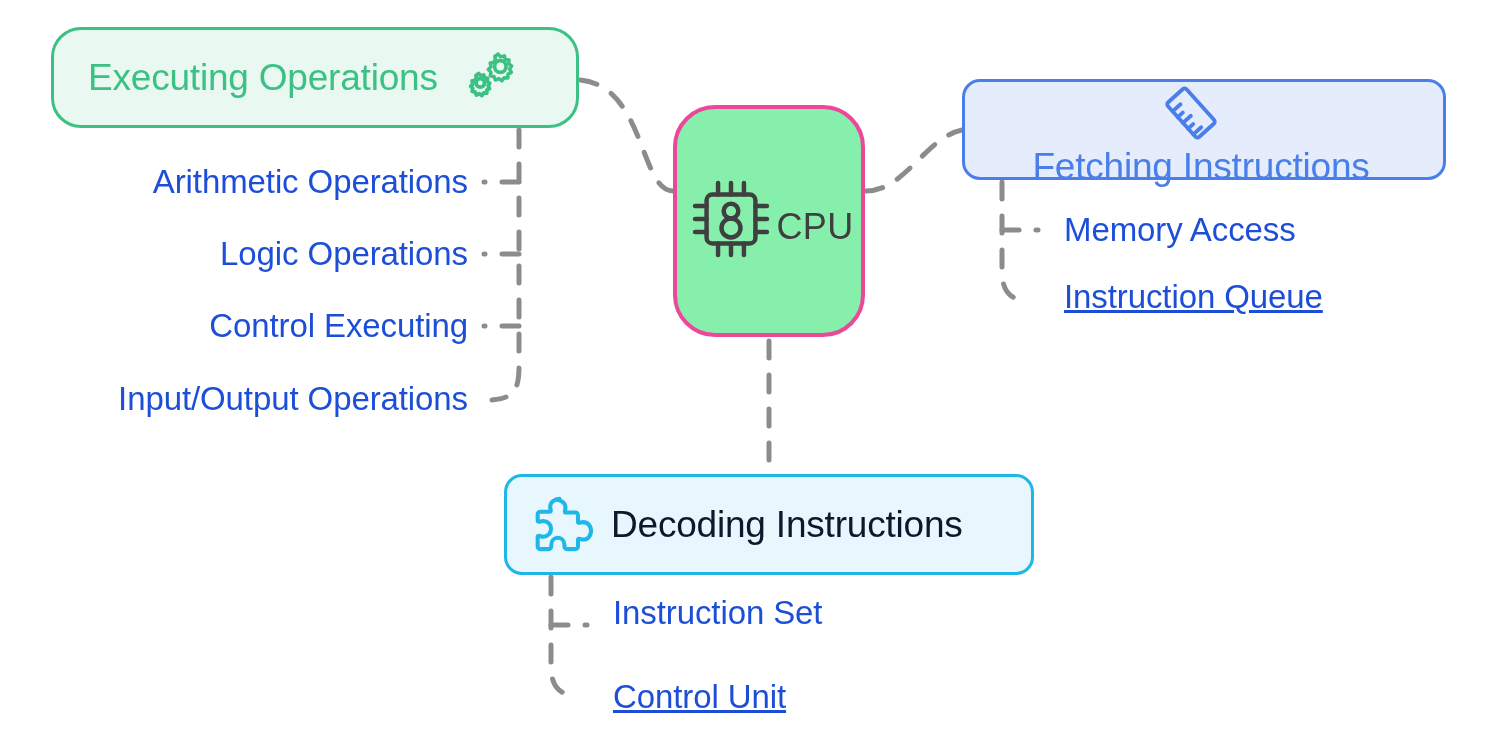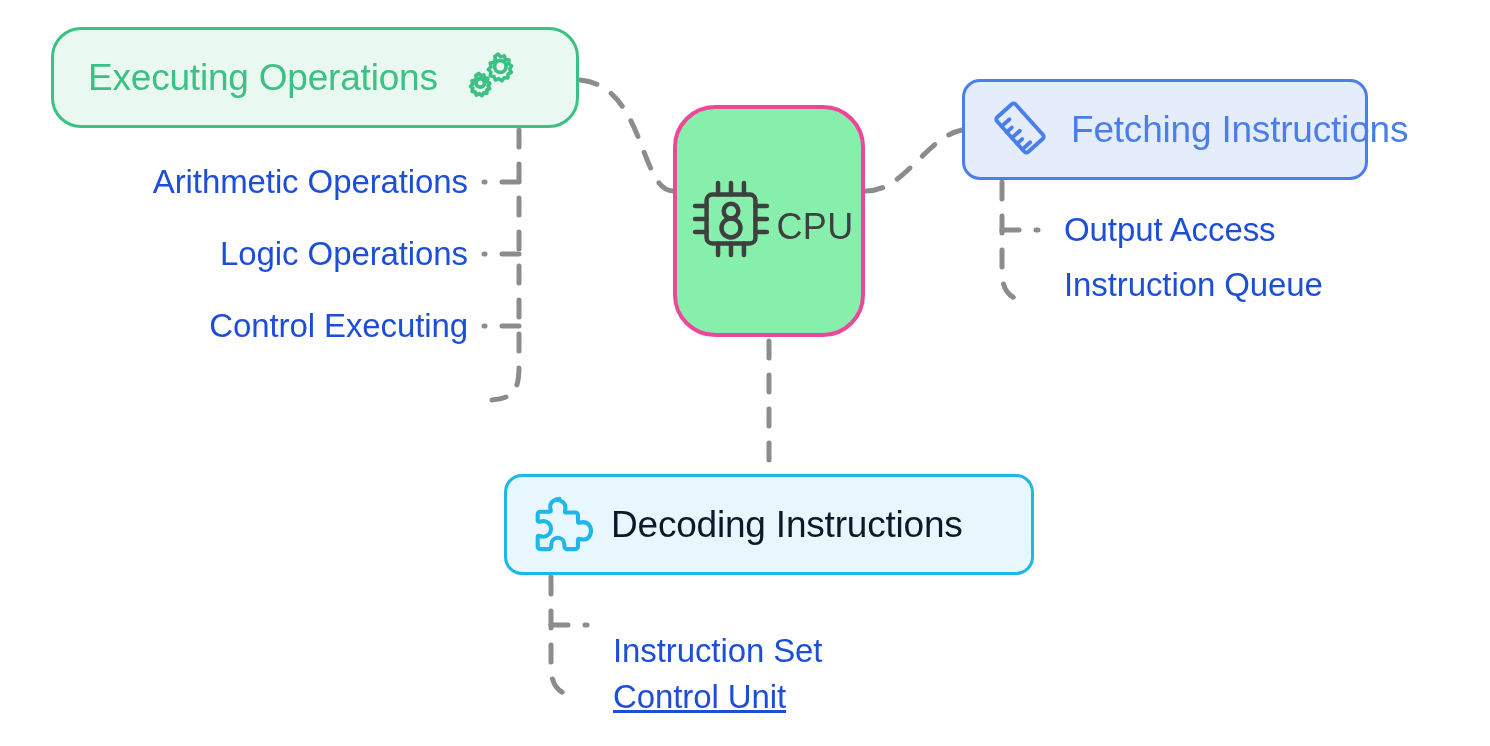--- a/index.html
+++ b/index.html
@@ -62,26 +62,27 @@
     padding: 0 20px 0 34px;
     border-radius: 30px;
   }
   #node-exec .label { color: #3cc184; }
   #node-exec .ico { margin-left: 22px; }
 
   
   #node-fetch {
     left: 962px;
     top: 79px;
-    width: 406px;
+    width: 484px;
     height: 101px;
     background: #e5edfd;
     border-color: #4a7fe9;
     justify-content: flex-start;
     padding: 0 30px 0 24px;
+    flex-direction: column;
   }
   #node-fetch .label { color: #4a7fe9; }
   #node-fetch .ico { margin-right: 20px; }
 
   
   #node-decode {
     left: 504px;
     top: 474px;
     width: 530px;
     height: 101px;
@@ -132,24 +133,24 @@
   .leaf.right-aligned { text-align: right; }
 
   
   #leaf-l0 { right: 1022px; top: 165px; }
   #leaf-l1 { right: 1022px; top: 237px; text-align: right; }
   #leaf-l2 { right: 1022px; top: 309px; }
   #leaf-l3 { right: 1022px; top: 382px; }
 
   
   #leaf-r0 { left: 1064px; top: 213px; }
-  #leaf-r1 { left: 1064px; top: 268px; }
-
-  
-  #leaf-b0 { left: 613px; top: 634px; }
+  #leaf-r1 { left: 1064px; top: 280px; text-decoration: underline; }
+
+  
+  #leaf-b0 { left: 613px; top: 596px; }
   #leaf-b1 { left: 613px; top: 680px; text-decoration: underline; }
 </style>
 </head>
 <body>
 
 <div id="canvas">
 
   <svg id="wires" viewBox="0 0 1490 746" xmlns="http://www.w3.org/2000/svg">
     <g fill="none" stroke="#8c8c8c" stroke-width="5" stroke-linecap="round" stroke-dasharray="17 17">
 
@@ -190,20 +191,21 @@
                    l3.4 -0.6 l1.3 -3.3 Z"></path>
           <circle cx="22.4" cy="39.6" r="4.7"></circle>
         </g>
       </svg>
     </span>
   </div>
 
   <div class="leaf right-aligned" id="leaf-l0">Arithmetic Operations</div>
   <div class="leaf right-aligned" id="leaf-l1">Logic Operations</div>
   <div class="leaf right-aligned" id="leaf-l2">Control Executing</div>
+  <div class="leaf right-aligned" id="leaf-l3">Input/Output Operations</div>
 
   <div id="node-cpu">
     <span class="cpu-ico">
       <svg width="92" height="92" viewBox="0 0 64 64" xmlns="http://www.w3.org/2000/svg">
         <g fill="none" stroke="#3f3f3f" stroke-width="3.1" stroke-linecap="round" stroke-linejoin="round">
           <rect x="15" y="15" width="34" height="34" rx="4"></rect>
 
           <line x1="23" y1="15" x2="23" y2="7"></line>
           <line x1="32" y1="15" x2="32" y2="7"></line>
           <line x1="41" y1="15" x2="41" y2="7"></line>
@@ -239,21 +241,21 @@
             <line x1="19" y1="34" x2="30" y2="34"></line>
             <line x1="19" y1="42" x2="26" y2="42"></line>
             <line x1="19" y1="50" x2="30" y2="50"></line>
           </g>
         </g>
       </svg>
     </span>
     <span class="label">Fetching Instructions</span>
   </div>
 
-  <div class="leaf" id="leaf-r0">Output Access</div>
+  <div class="leaf" id="leaf-r0">Memory Access</div>
   <div class="leaf" id="leaf-r1">Instruction Queue</div>
 
   <div class="pill" id="node-decode">
     <span class="ico">
       <svg width="62" height="62" viewBox="0 0 64 64" xmlns="http://www.w3.org/2000/svg">
         <path d="M26 8 c5.4 0 9.6 3.6 9.6 8.2 c0 1.6 -0.6 2.8 -0.6 3.8 c0 0.7 0.5 1.2 1.5 1.2
                  h9.3 c1.5 0 2.7 1.2 2.7 2.7 v6.5 c0 1.0 0.6 1.4 1.4 1.4 c1.1 0 2.3 -0.7 4.0 -0.7
                  c4.6 0 8.1 4.0 8.1 9.0 c0 5.0 -3.5 9.0 -8.1 9.0 c-1.7 0 -2.9 -0.7 -4.0 -0.7
                  c-0.8 0 -1.4 0.4 -1.4 1.4 v6.5 c0 1.5 -1.2 2.7 -2.7 2.7 h-8.6 c-1.5 0 -2.7 -1.2 -2.7 -2.7
                  v-1.6 c0 -4.2 -2.9 -7.4 -6.8 -7.4 c-3.9 0 -6.8 3.2 -6.8 7.4 v1.6 c0 1.5 -1.2 2.7 -2.7 2.7

